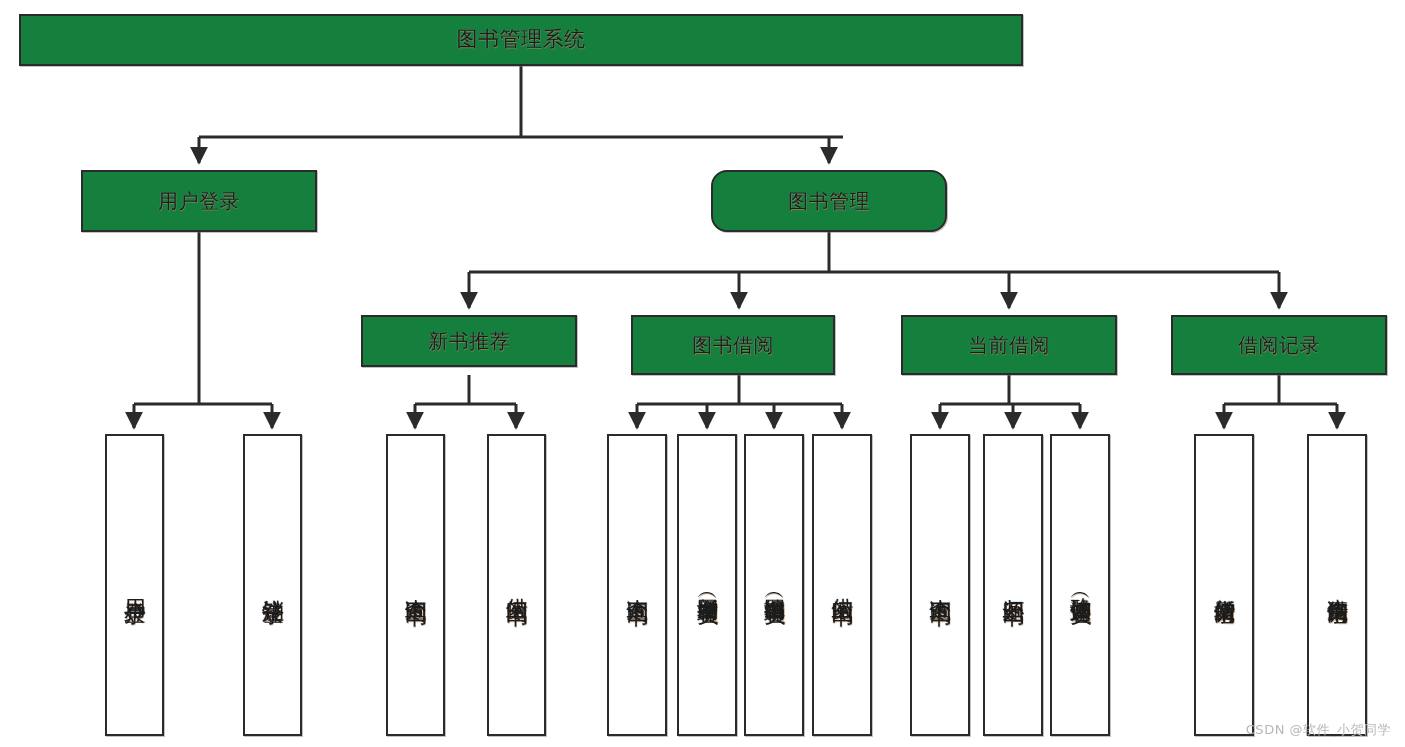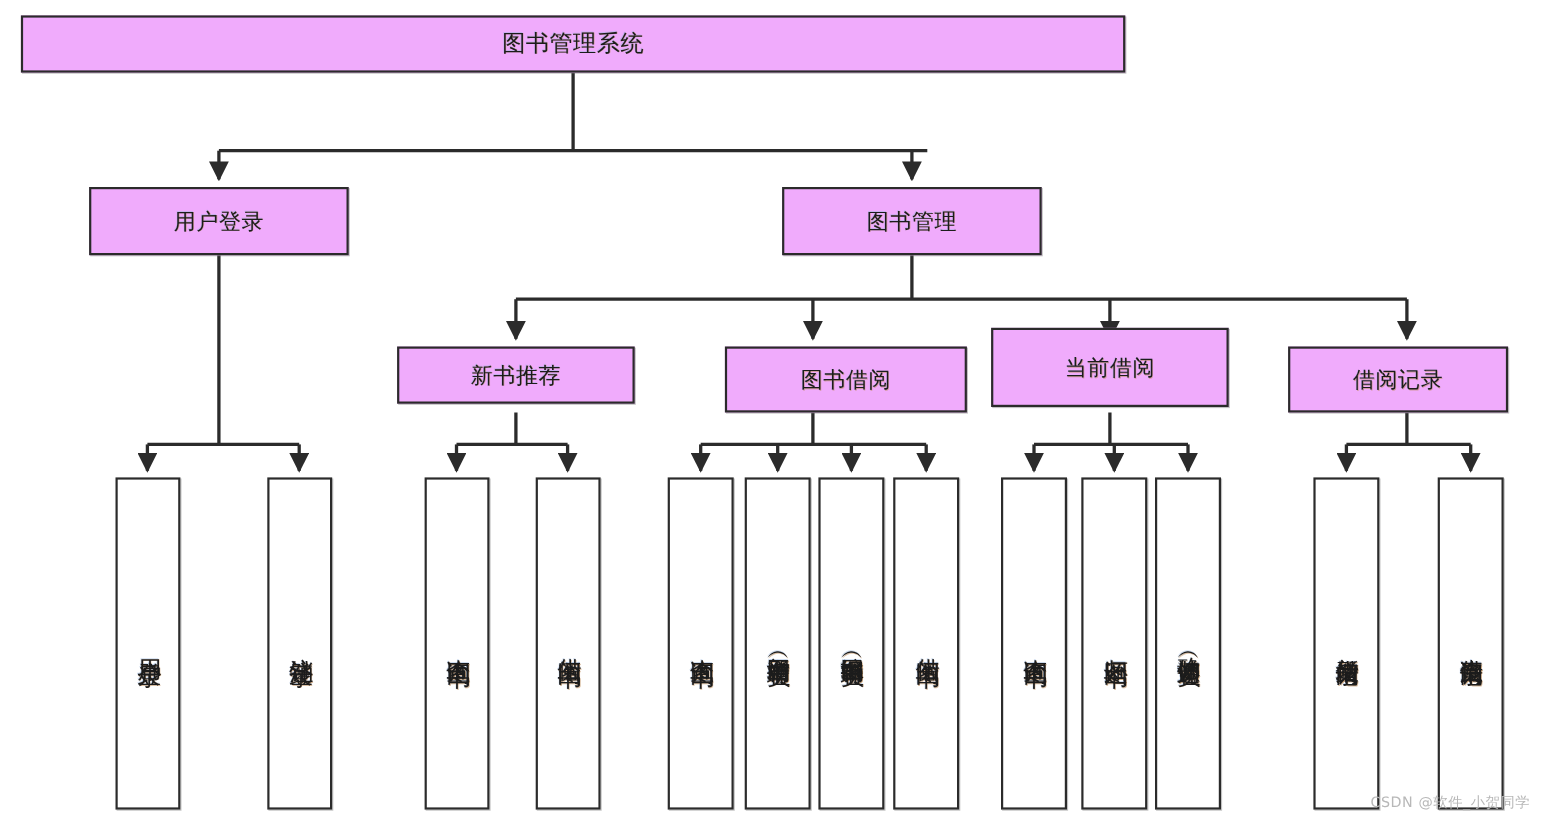--- a/index.html
+++ b/index.html
@@ -26,21 +26,21 @@
     position: absolute;
     left: 0;
     top: 0;
     width: 1405px;
     height: 747px;
     display: block;
   }
   .node-box {
     position: absolute;
     box-sizing: border-box;
-    background: #f0abfc;
+    background: #15803d;
     border: 2px solid #2b2b2b;
     display: flex;
     align-items: center;
     justify-content: center;
     box-shadow: 1px 1px 0 rgba(120,120,120,0.45);
   }
   .node-label-h {
     font-size: 20px;
     color: #1c1c1c;
     line-height: 1.1;
@@ -149,34 +149,34 @@
     </g>
   </svg>
 
   <div class="node-box root" id="node-root" style="left: 19px; top: 14px; width: 1004px; height: 52px;">
     <span class="node-label-h">图书管理系统</span>
   </div>
 
   <div class="node-box" id="node-l2-0" style="left: 81px; top: 170px; width: 236px; height: 62px;">
     <span class="node-label-h">用户登录</span>
   </div>
-  <div class="node-box" id="node-l2-1" style="left: 711px; top: 170px; width: 236px; height: 62px;">
+  <div class="node-box" id="node-l2-1" style="left: 711px; top: 170px; width: 236px; height: 62px; border-radius: 16px;">
     <span class="node-label-h">图书管理</span>
   </div>
 
   <div class="node-box" id="node-l3-0" style="left: 361px; top: 315px; width: 216px; height: 52px;">
     <span class="node-label-h">新书推荐</span>
   </div>
-  <div class="node-box" id="node-l3-1" style="left: 659px; top: 315px; width: 220px; height: 60px;">
+  <div class="node-box" id="node-l3-1" style="left: 631px; top: 315px; width: 204px; height: 60px;">
     <span class="node-label-h">图书借阅</span>
   </div>
-  <div class="node-box" id="node-l3-2" style="left: 901px; top: 298px; width: 216px; height: 72px; justify-content: center;">
+  <div class="node-box" id="node-l3-2" style="left: 901px; top: 315px; width: 216px; height: 60px; justify-content: center;">
     <span class="node-label-h">当前借阅</span>
   </div>
-  <div class="node-box" id="node-l3-3" style="left: 1171px; top: 315px; width: 200px; height: 60px;">
+  <div class="node-box" id="node-l3-3" style="left: 1171px; top: 315px; width: 216px; height: 60px;">
     <span class="node-label-h">借阅记录</span>
   </div>
 
   <div class="leaf-box" id="leaf-0" style="left: 105px; top: 434px; width: 59px; height: 302px;">
     <span class="node-label-v">用户登录</span>
   </div>
   <div class="leaf-box" id="leaf-1" style="left: 243px; top: 434px; width: 59px; height: 302px;">
     <span class="node-label-v">注销登录</span>
   </div>
   <div class="leaf-box" id="leaf-2" style="left: 386px; top: 434px; width: 59px; height: 302px;">

